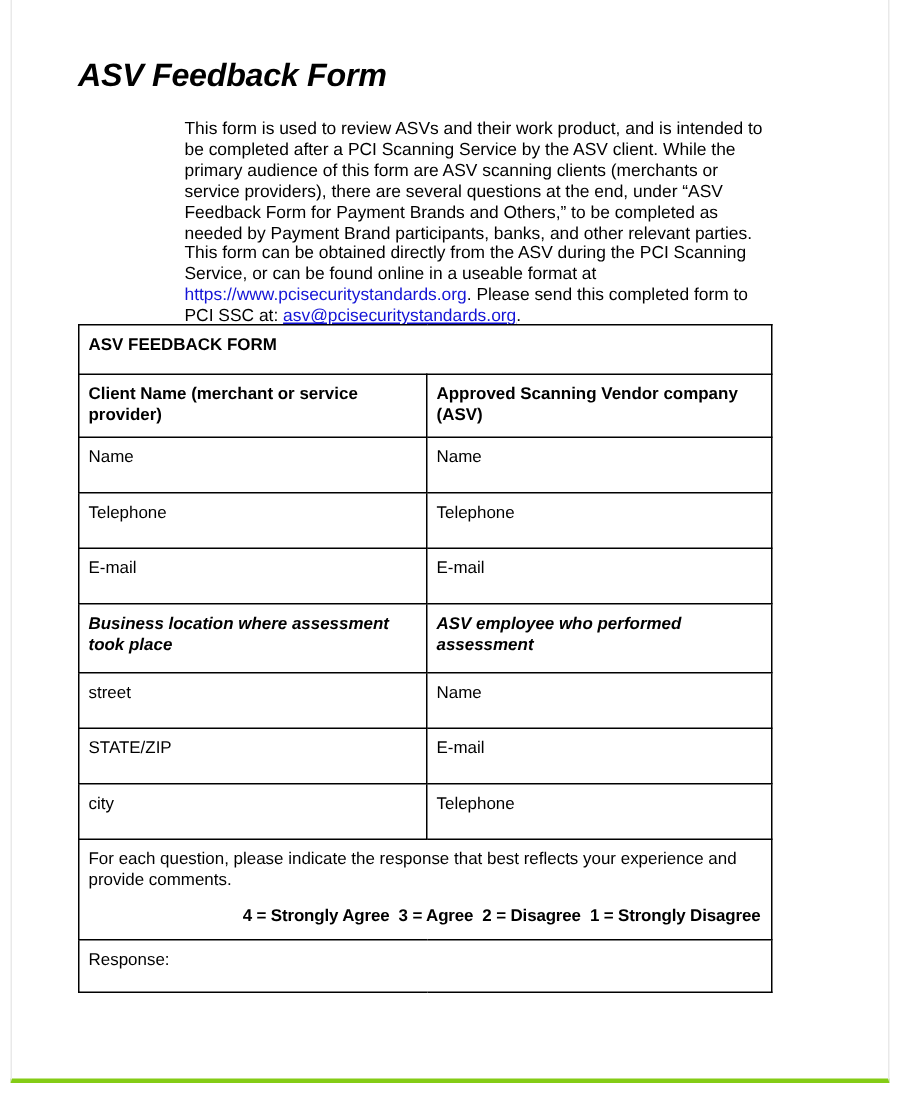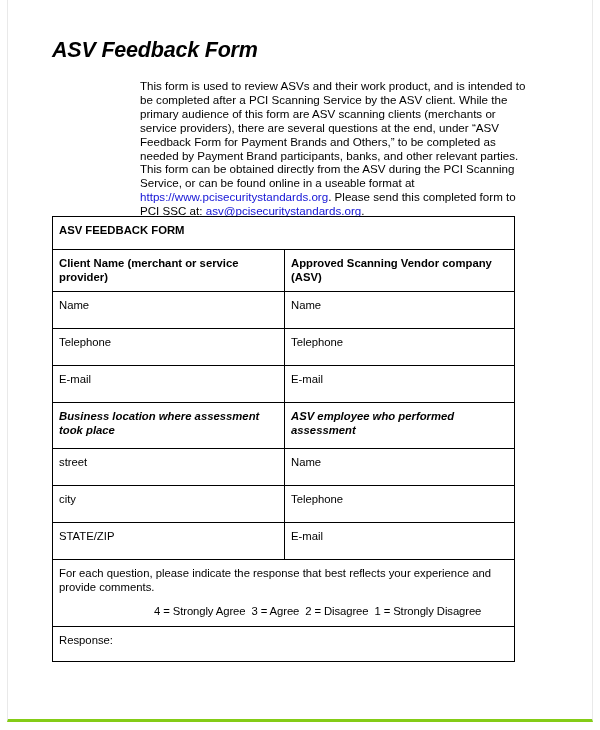--- a/index.html
+++ b/index.html
@@ -37,21 +37,21 @@
     font-size: 21.5px;
     font-weight: bold;
     font-style: italic;
     letter-spacing: -0.2px;
     white-space: nowrap;
   }
 
   
   .intro-block {
     position: absolute;
-    left: 132px;
+    left: 115px;
     top: 79px;
     width: 390px;
     font-size: 11.6px;
     line-height: 13.9px;
     text-align: left;
   }
   .intro-block p { margin: 0; }
   .link {
     color: #1414d6;
     text-decoration: none;
@@ -83,23 +83,24 @@
   td.b { font-weight: bold; }
 
   td.hdr-main { height: 18px; }
   td.row-tall { height: 22px; }
   td.two-line { height: 31px; font-style: italic; }
 
   
   .scale-line {
     margin-top: 11px;
     padding-left: 95px;
-    font-weight: normal;
+    font-weight: bold;
     white-space: nowrap;
     letter-spacing: -0.1px;
+    text-align: right;
   }
   .scale-line .gap { display: inline-block; width: 6px; }
 
   .q-num { display: inline-block; width: 58px; }
 
   .resp-cell { height: 20px; }
 </style>
 </head>
 <body>
 
@@ -145,26 +146,26 @@
       <tr>
         <td class="b two-line">Business location where assessment took place</td>
         <td class="b two-line">ASV employee who performed assessment</td>
       </tr>
 
       <tr>
         <td class="row-tall">street</td>
         <td class="row-tall">Name</td>
       </tr>
       <tr>
+        <td class="row-tall">STATE/ZIP</td>
+        <td class="row-tall">E-mail</td>
+      </tr>
+      <tr>
         <td class="row-tall">city</td>
         <td class="row-tall">Telephone</td>
-      </tr>
-      <tr>
-        <td class="row-tall">STATE/ZIP</td>
-        <td class="row-tall">E-mail</td>
       </tr>
 
       <tr>
         <td colspan="2">
           <div class="b">For each question, please indicate the response that best reflects your experience and provide comments.</div>
           <div class="scale-line">
             <span>4 = Strongly Agree</span><span class="gap"></span><span>3 = Agree</span><span class="gap"></span><span>2 = Disagree</span><span class="gap"></span><span>1 = Strongly Disagree</span>
           </div>
         </td>
       </tr>

